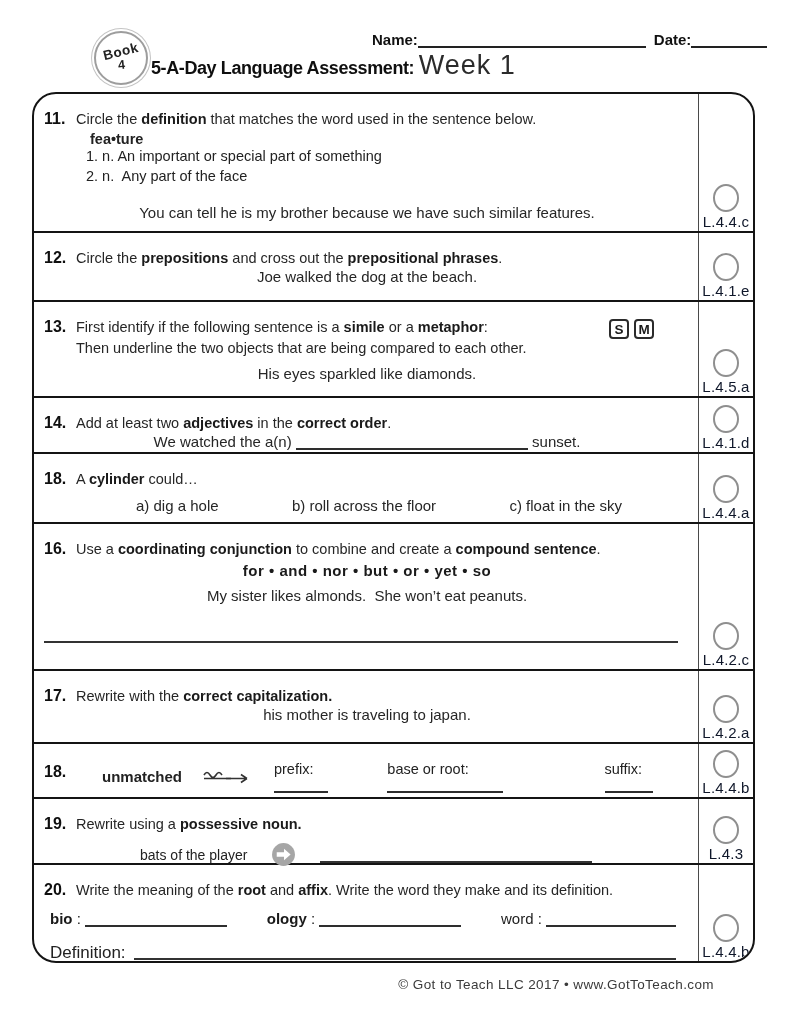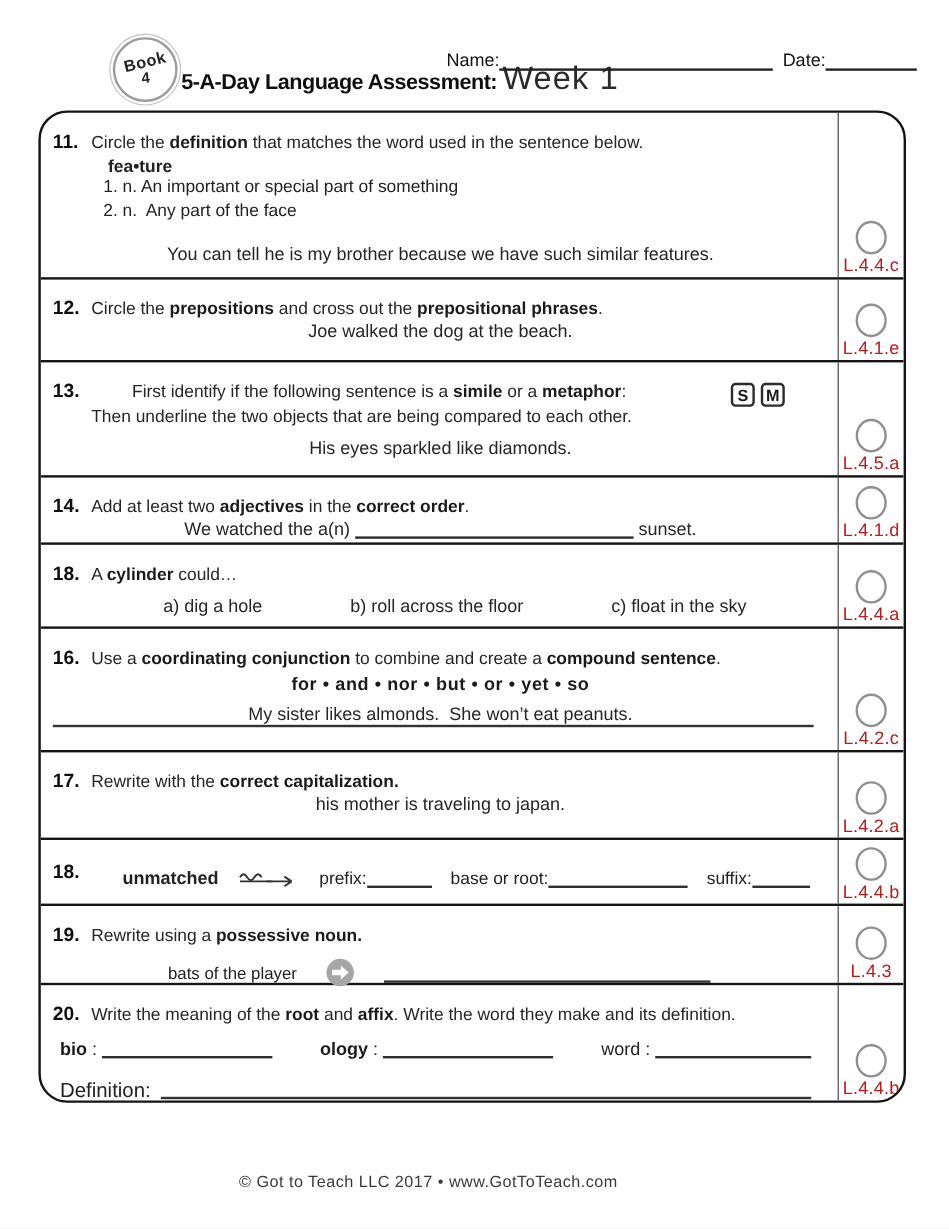--- a/index.html
+++ b/index.html
@@ -11,79 +11,79 @@
   .header { position:absolute; top:0; left:0; width:791px; height:92px; }
   .badge { position:absolute; left:94px; top:31px; width:54px; height:54px; border-radius:50%;
            border:2px solid #9d9d9d; box-shadow:0 0 0 2px #ffffff, 0 0 0 3px #c4c4c4;
            display:flex; flex-direction:column; align-items:center; justify-content:center; background:#fff; }
   .badge-l1 { font-weight:700; font-size:13.5px; transform:rotate(-14deg); letter-spacing:0.5px; }
   .badge-l2 { font-weight:700; font-size:12.5px; margin-top:-1px; transform:rotate(-6deg); }
   .title { position:absolute; left:151px; top:50px; white-space:nowrap; }
   .title-bold { font-size:18px; font-weight:800; letter-spacing:-0.4px; color:#0f0f0f; }
   .title-light { font-size:27px; font-weight:400; letter-spacing:1px; color:#2b2b2b; }
   .namedate { position:absolute; left:372px; top:31px; display:flex; align-items:flex-end; white-space:nowrap; }
-  .nd-label { font-weight:400; font-size:15px; color:#111;margin-top:11px; }
+  .nd-label { font-weight:700; font-size:15px; color:#111; }
   .hline { display:inline-block; border-bottom:2px solid #222; height:13px; }
   .name-line { width:228px; margin-right:8px; }
   .date-line { width:76px; }
 
   
   .qbox { position:absolute; left:32px; top:92px; width:723px; border:2.5px solid #141414; border-radius:24px; overflow:hidden; background:#fff; }
   .row { display:flex; border-top:2px solid #141414; }
   .row:first-child { border-top:none; }
   .r0{height:137px} .r1{height:69px} .r2{height:96px} .r3{height:56px} .r4{height:70px}
-  .r5{height:103px} .r6{height:73px} .r7{height:55px} .r8{height:66px} .r9{height:98px}
+  .r5{height:147px} .r6{height:73px} .r7{height:55px} .r8{height:66px} .r9{height:98px}
   .cell { flex:1; position:relative; padding:16px 8px 4px 10px; display:flex; flex-direction:column; min-width:0; }
   .std { width:55px; border-left:1.5px solid #4a4a4a; display:flex; flex-direction:column; justify-content:flex-end; align-items:center; padding:2px 1px 1px; }
   .bubble { width:26px; height:28px; border:2px solid #8f8f8f; border-radius:50%; background:#fff; }
-  .std-label { font-size:15px; color:#b91c1c; letter-spacing:0.2px; margin-top:1px; white-space:nowrap; }
+  .std-label { font-size:15px; color:#0f172a; letter-spacing:0.2px; margin-top:1px; white-space:nowrap; }
 
   .qline { display:flex; align-items:baseline; }
   .qnum { font-weight:800; font-size:16px; color:#0f0f0f; margin-right:7px; min-width:25px; }
   .qprompt { font-size:14.5px; color:#262626; line-height:1.32; }
   .qprompt .bseg, .bseg { font-weight:700; color:#1a1a1a; }
   .indent { margin-left:42px; font-size:14.5px; line-height:1.35; }
   .word-entry { margin-left:46px; font-weight:700; font-size:14.5px; margin-top:2px; }
   .center-sent { text-align:center; font-size:15px; color:#262626; }
   .mt-auto { margin-top:auto; }
 
   .blank { display:inline-block; border-bottom:2px solid #2e2e2e; height:2px; vertical-align:-3px; }
 
   
-  .q13-first { display:flex; align-items:flex-start;gap:34px; }
+  .q13-first { display:flex; align-items:flex-start; }
   .q13-first .qprompt { flex:1; }
   .sm-boxes { display:flex; gap:5px; margin-right:36px; margin-top:1px; }
   .sm-box { width:20px; height:20px; border:2px solid #2b2b2b; border-radius:4px; font-weight:700; font-size:13.5px; display:flex; align-items:center; justify-content:center; color:#1a1a1a; background:#fff; }
 
   
   .options { display:flex; justify-content:space-between; padding:8px 68px 0 92px; font-size:15px; color:#262626; }
 
   
   .conj { text-align:center; font-weight:700; font-size:15px; letter-spacing:0.5px; margin-top:3px; color:#1a1a1a; }
   .q16-sent { margin-top:8px; }
   .answer-line { border-bottom:2px solid #333; height:0; }
   .q16-line { margin:auto 12px 22px 0; }
 
   
   .q18-row { display:flex; align-items:center; gap:20px; padding-left:26px; margin-top:2px; font-size:14.5px; }
   .q18-word { font-weight:700; font-size:15px; }
   .r7 .cell { flex-direction:row; align-items:flex-start; }
-  .r7 .q18-row { flex:1; align-self:center; margin-top:0;gap:16px; }
+  .r7 .q18-row { flex:1; align-self:center; margin-top:0; }
 
   
   .q19-row { display:flex; align-items:center; margin:8px 0 0 96px; gap:24px; font-size:14px; }
   .q19-line { width:272px; align-self:flex-end; margin-bottom:4px; }
 
   
   .q20-groups { display:flex; justify-content:space-between; margin:10px 14px 0 6px; font-size:15px; align-items:baseline; }
   .q20-def { display:flex; align-items:flex-end; margin:16px 14px 0 6px; font-size:17px; }
   .q20-def-line { flex:1; margin-left:8px; margin-bottom:3px; }
 
   
-  .footer { position:absolute; left:0; top:977px; width:714px; text-align:center; font-size:13.5px; color:#3a3a3a; letter-spacing:0.4px; }
+  .footer { position:absolute; left:0; top:977px; width:714px; text-align:right; font-size:13.5px; color:#3a3a3a; letter-spacing:0.4px; }
 
   svg { display:block; }
 </style>
 </head>
 <body>
 
 <div class="page">
 
   <div class="header">
     <div class="badge">

